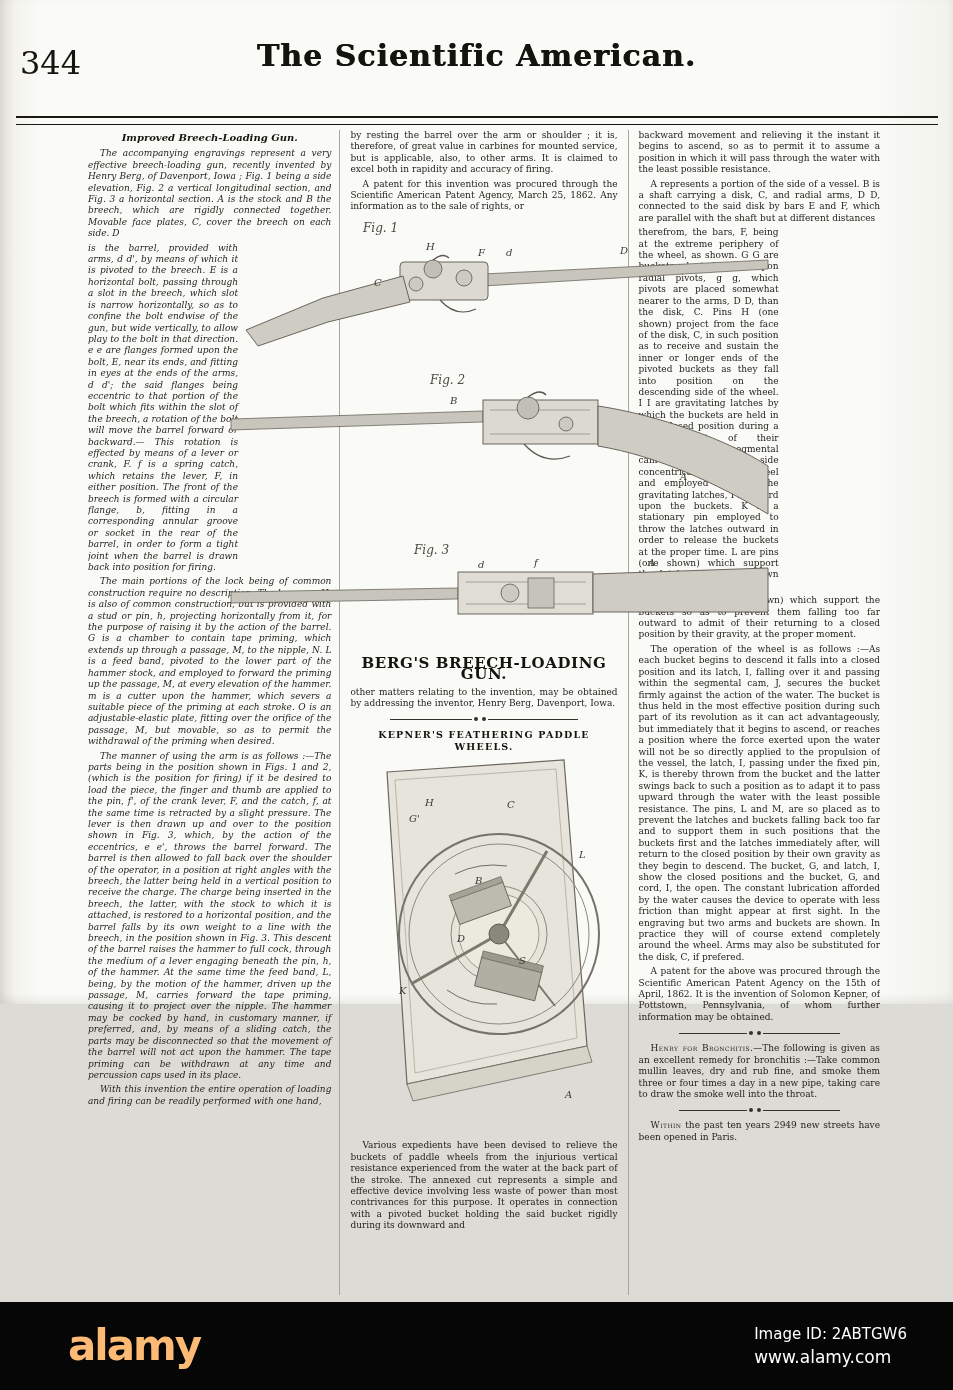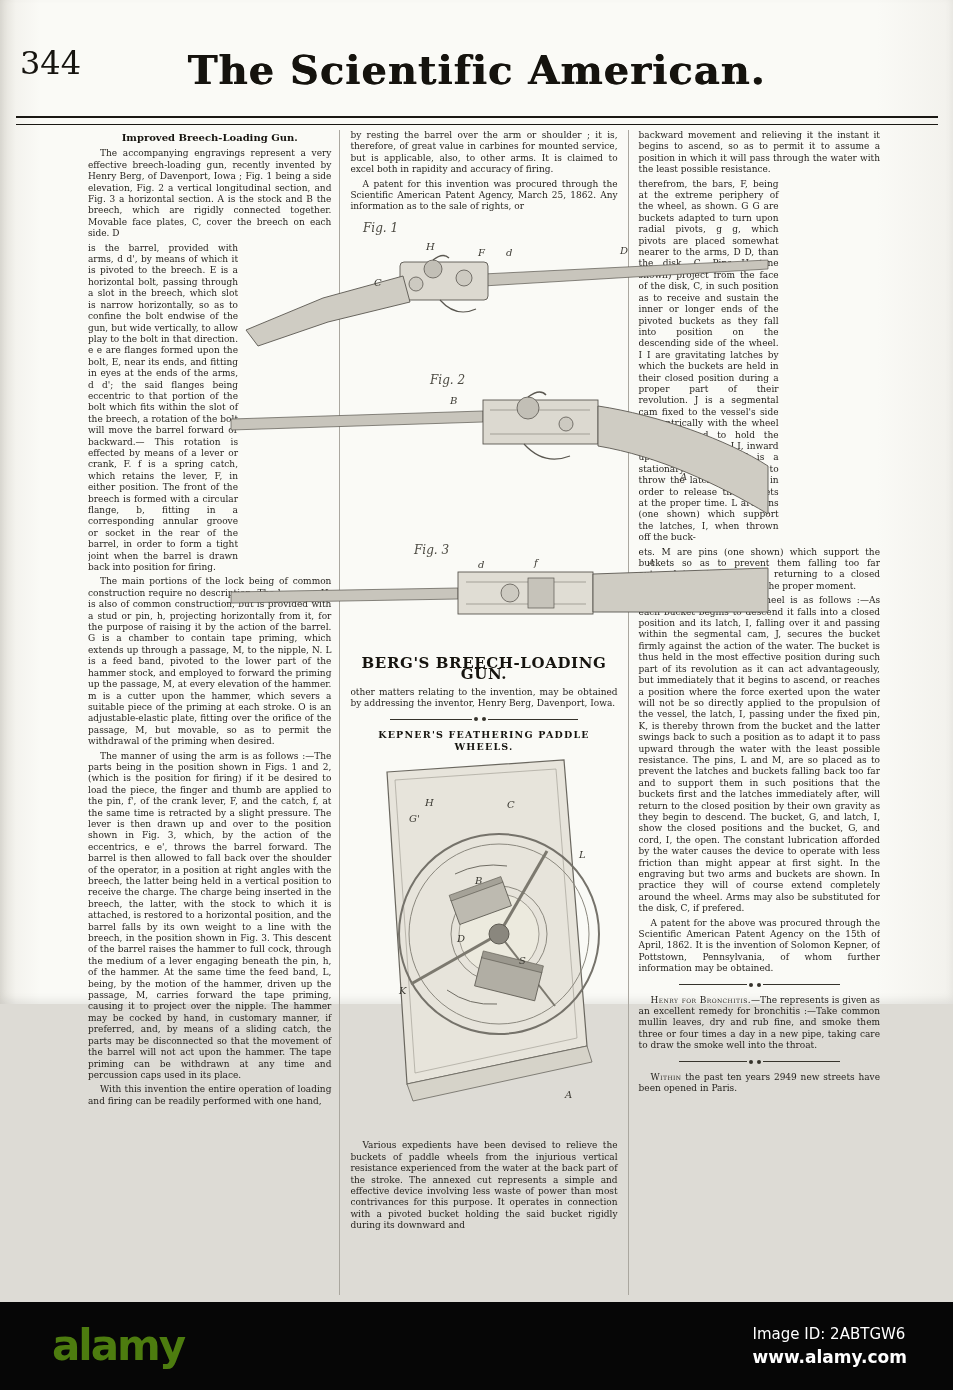--- a/index.html
+++ b/index.html
@@ -2,28 +2,28 @@
 <html><head>
 <meta charset="utf-8">
 <style>
   html,body{margin:0;padding:0;}
   body{width:953px;height:1390px;position:relative;background:#dddbd5;font-family:"DejaVu Serif",serif;}
   .page{position:absolute;inset:0;overflow:hidden;}
   .scan{position:absolute;left:0;top:0;width:953px;height:1004px;
         background:linear-gradient(90deg,#e0ded7 0,#f4f3ee 16px,#fafaf6 40px,#fafaf6 92%,#f2f1ec 100%);
         box-shadow:inset 0 -4px 8px rgba(0,0,0,.08);}
   .page-number{position:absolute;left:20px;top:44px;font-size:32px;color:#16140f;}
-  .masthead{position:absolute;left:0;top:46px;width:100%;text-align:center;
-            font-size:40px;font-weight:bold;letter-spacing:1px;color:#15130e;
+  .masthead{position:absolute;left:0;top:38px;width:100%;text-align:center;
+            font-size:30px;font-weight:bold;letter-spacing:1px;color:#15130e;
             text-shadow:0.6px 0 0 #15130e;}
   .rule-double{position:absolute;left:16px;top:116px;width:922px;height:6px;
                border-top:2.5px solid #1a1813;border-bottom:1px solid #1a1813;}
   .columns{position:absolute;left:88px;top:130px;width:792px;height:1165px;display:flex;overflow:hidden;}
   .col{font-size:9px;line-height:11.4px;color:#211e19;text-align:justify;}
-  .col1{width:246px;padding-right:8px;}
+  .col1{width:246px;padding-right:8px;font-style:italic;}
   .col2{width:270px;padding:0 10px;border-left:1px solid #aaa79f;border-right:1px solid #aaa79f;}
   .col3{width:244px;padding-left:10px;}
   .col p{margin:0 0 3px 0;}
   .indent{text-indent:12px;}
   .article-title{font-weight:bold;text-align:center;font-size:10px;margin:2px 0 5px 0;color:#16140f;}
   .narrow1{width:150px;}
   .narrow3{width:140px;margin-left:104px;}
   .fig-caption{font-weight:bold;text-align:center;font-size:15px;letter-spacing:.6px;margin:4px 0 6px 0;color:#16140f;}
   .sub-heading{font-weight:bold;text-align:center;font-size:9.5px;letter-spacing:1.2px;margin:5px 0 2px 0;color:#16140f;}
   .smallcaps{font-variant:small-caps;letter-spacing:.4px;}
@@ -32,24 +32,24 @@
   .divider .ddot{width:4px;height:4px;background:#35322b;border-radius:50%;margin:0 2px;}
   .divider .dtip{width:8px;height:1px;background:#35322b;}
   .gun-figure{position:absolute;left:228px;top:212px;width:545px;height:440px;pointer-events:none;}
   .fig-label{font-style:italic;font-size:12px;fill:#4c4a42;}
   .fig-letter{font-style:italic;font-size:10px;fill:#3c3a33;}
   .paddle-figure{display:block;margin:2px auto 4px auto;}
   .gap-spacer{height:438px;}
   .alamy-bar{position:absolute;left:0;top:1302px;width:953px;height:88px;background:#060606;
              display:flex;align-items:center;justify-content:space-between;
              font-family:"DejaVu Sans",sans-serif;}
-  .alamy-logo{color:#4d7c0f;font-weight:bold;font-size:42px;letter-spacing:-2px;margin-left:52px;line-height:1;}
+  .alamy-logo{color:#fdba74;font-weight:bold;font-size:42px;letter-spacing:-2px;margin-left:68px;line-height:1;}
   .alamy-meta{margin-right:46px;color:#fff;}
   .alamy-id{font-size:15px;margin-bottom:4px;}
-  .alamy-url{font-size:17px;font-weight:bold;}
+  .alamy-url{font-size:17px;font-weight:normal;}
 </style>
 </head>
 <body>
 
 <div class="page">
   <div class="scan">
 
     <div class="page-number">344</div>
     <div class="masthead">The Scientific American.</div>
     <div class="rule-double"></div>
@@ -113,34 +113,35 @@
           <text class="fig-letter" x="98" y="188">D</text>
           <text class="fig-letter" x="40" y="240">K</text>
           <text class="fig-letter" x="206" y="344">A</text>
         </svg>
 
         <p class="indent">Various expedients have been devised to relieve the buckets of paddle wheels from the injurious vertical resistance experienced from the water at the back part of the stroke.  The annexed cut represents a simple and effective device involving less waste of power than most contrivances for this purpose.  It operates in connection with a pivoted bucket holding the said bucket rigidly during its downward and</p>
       </div>
 
       <div class="col col3">
         <p>backward movement and relieving it the instant it begins to ascend, so as to permit it to assume a position in which it will pass through the water with the least possible resistance.</p>
+        <p class="indent">A represents a portion of the side of a vessel.  B is a shaft carrying a disk, C, and radial arms, D D, connected to the said disk by bars E and F, which are parallel with the shaft but at different distances</p>
         <p class="narrow3">therefrom, the bars, F, being at the extreme periphery of the wheel, as shown. G G are buckets adapted to turn upon radial pivots, g g, which pivots are placed somewhat nearer to the arms, D D, than the disk, C.  Pins H (one shown) project from the face of the disk, C, in such position as to receive and sustain the inner or longer ends of the pivoted buckets as they fall into position on the descending side of the wheel.  I I are gravitating latches by which the buckets are held in their closed position during a proper part of their revolution.  J is a segmental cam fixed to the vessel's side concentrically with the wheel and employed to hold the gravitating latches, I I, inward upon the buckets.  K is a stationary pin employed to throw the latches outward in order to release the buckets at the proper time.  L are pins (one shown) which support the latches, I, when thrown off the buck-</p>
         <p>ets.  M are pins (one shown) which support the buckets so as to prevent them falling too far outward to admit of their returning to a closed position by their gravity, at the proper moment.</p>
         <p class="indent">The operation of the wheel is as follows :—As each bucket begins to descend it falls into a closed position and its latch, I, falling over it and passing within the segmental cam, J, secures the bucket firmly against the action of the water.  The bucket is thus held in the most effective position during such part of its revolution as it can act advantageously, but immediately that it begins to ascend, or reaches a position where the force exerted upon the water will not be so directly applied to the propulsion of the vessel, the latch, I, passing under the fixed pin, K, is thereby thrown from the bucket and the latter swings back to such a position as to adapt it to pass upward through the water with the least possible resistance.  The pins, L and M, are so placed as to prevent the latches and buckets falling back too far and to support them in such positions that the buckets first and the latches immediately after, will return to the closed position by their own gravity as they begin to descend.  The bucket, G, and latch, I, show the closed positions and the bucket, G, and cord, I, the open.  The constant lubrication afforded by the water causes the device to operate with less friction than might appear at first sight.  In the engraving but two arms and buckets are shown.  In practice they will of course extend completely around the wheel.  Arms may also be substituted for the disk, C, if prefered.</p>
         <p class="indent">A patent for the above was procured through the Scientific American Patent Agency on the 15th of April, 1862.  It is the invention of Solomon Kepner, of Pottstown, Pennsylvania, of whom further information may be obtained.</p>
 
         <div class="divider">
           <span class="dline"></span>
             <span class="ddot"></span>
             <span class="ddot"></span>
             <span class="dtip"></span>
             <span class="dline"></span>
         </div>
 
-        <p class="indent"><span class="smallcaps">Henry for Bronchitis.</span><span>—The represents is given as an excellent remedy for bronchitis :—Take common mullin leaves, dry and rub fine, and smoke them three or four times a day in a new pipe, taking care to draw the smoke well into the throat.</span></p>
+        <p class="indent"><span class="smallcaps">Henry for Bronchitis.</span><span>—The following is given as an excellent remedy for bronchitis :—Take common mullin leaves, dry and rub fine, and smoke them three or four times a day in a new pipe, taking care to draw the smoke well into the throat.</span></p>
 
         <div class="divider">
           <span class="dline"></span>
             <span class="ddot"></span>
             <span class="ddot"></span>
             <span class="dtip"></span>
             <span class="dline"></span>
         </div>
 
         <p class="indent"><span class="smallcaps">Within</span><span> the past ten years 2949 new streets have been opened in Paris.</span></p>

